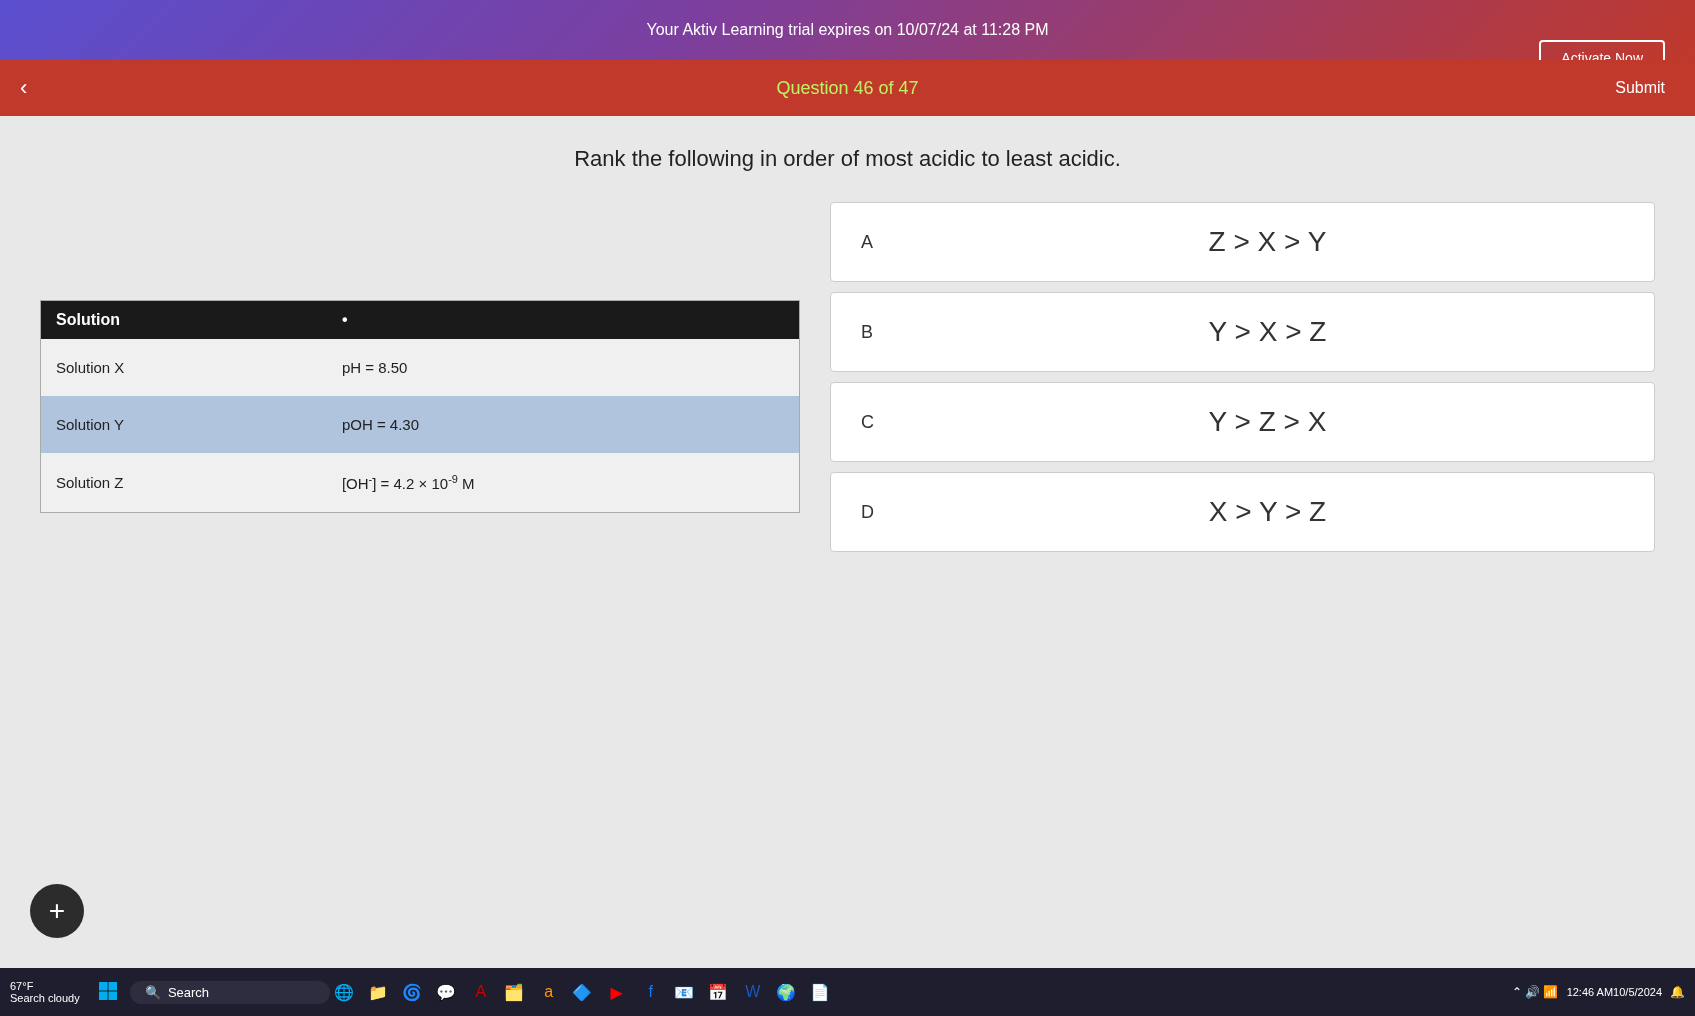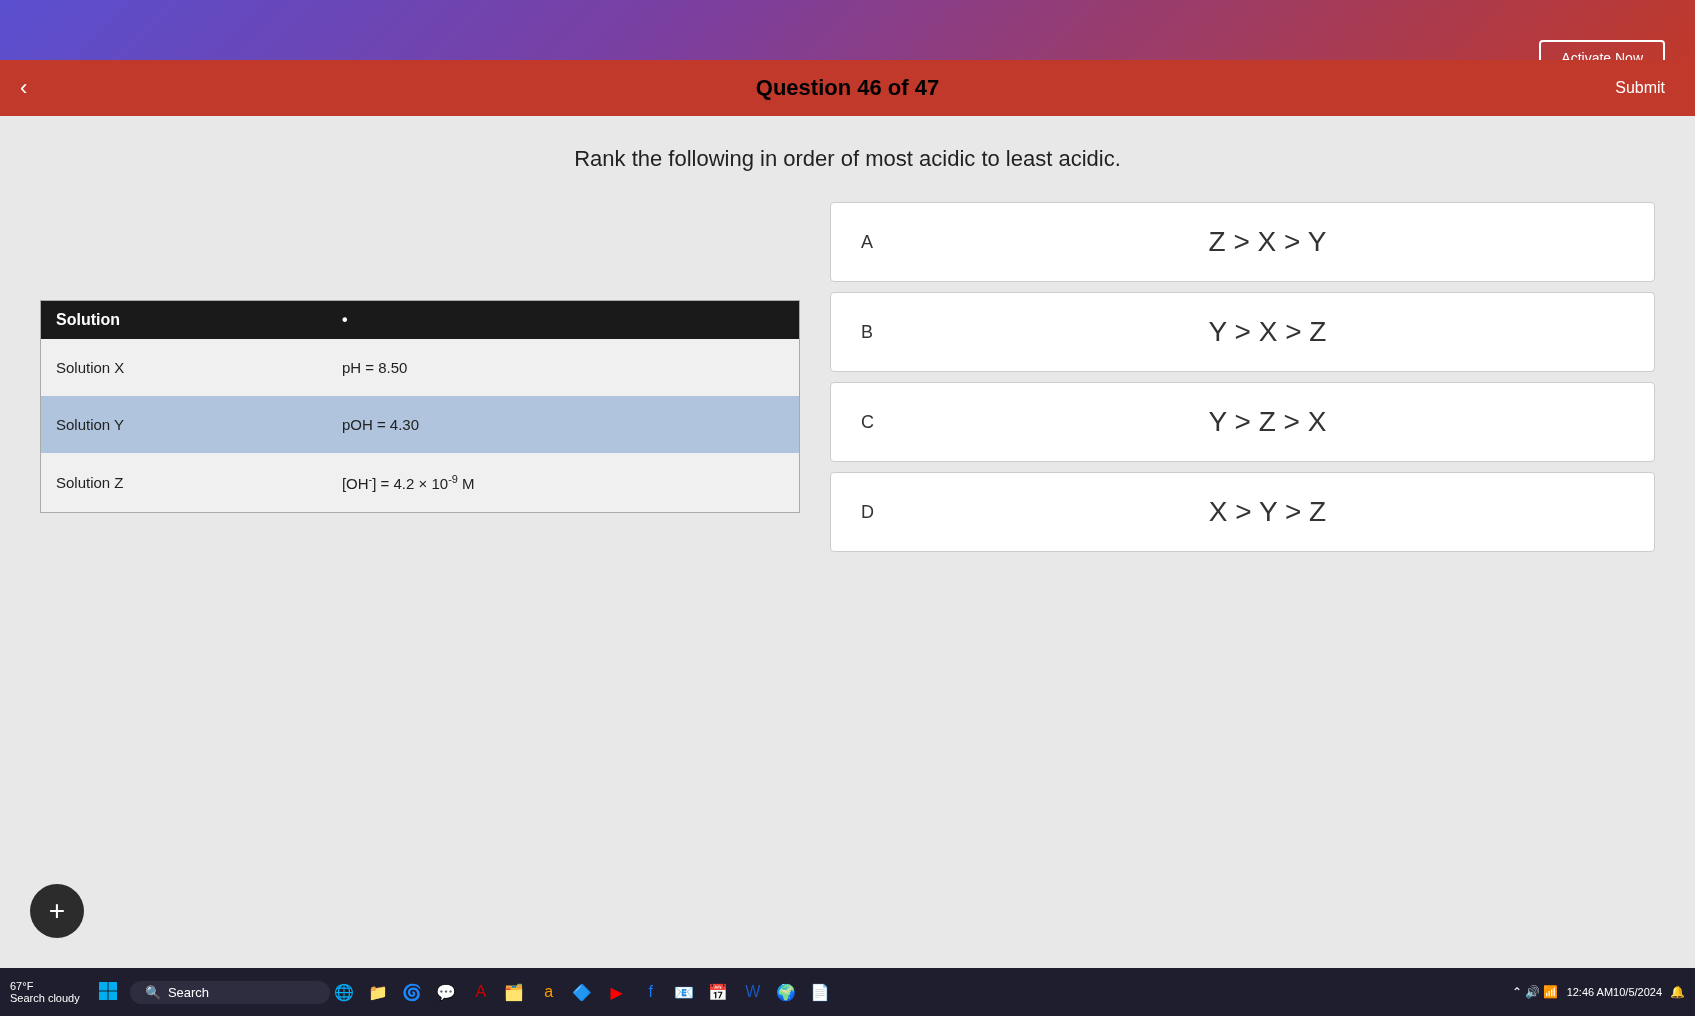--- a/index.html
+++ b/index.html
@@ -47,23 +47,23 @@
     #back-btn {
       position: absolute;
       left: 20px;
       background: none;
       border: none;
       color: white;
       font-size: 22px;
       cursor: pointer;
     }
     #question-counter {
-      color: #000000;
-      font-size: 22px;
-      font-weight: bold;
+      color: #bef264;
+      font-size: 18px;
+      font-weight: normal;
     }
     #submit-btn {
       position: absolute;
       right: 30px;
       background: none;
       border: none;
       color: white;
       font-size: 16px;
       cursor: pointer;
     }
@@ -255,20 +255,21 @@
       border-radius: 4px;
     }
 
     
     sup { font-size: 11px; }
   </style>
 </head>
 <body>
 
 <div id="trial-banner">
+  <span id="trial-banner-text">Your Aktiv Learning trial expires on 10/07/24 at 11:28 PM</span>
   <button id="activate-now-btn">Activate Now</button>
 </div>
 
 <div id="question-header">
   <button id="back-btn">
     <span>‹</span>
   </button>
   <span id="question-counter">Question 46 of 47</span>
   <button id="submit-btn">Submit</button>
 </div>

